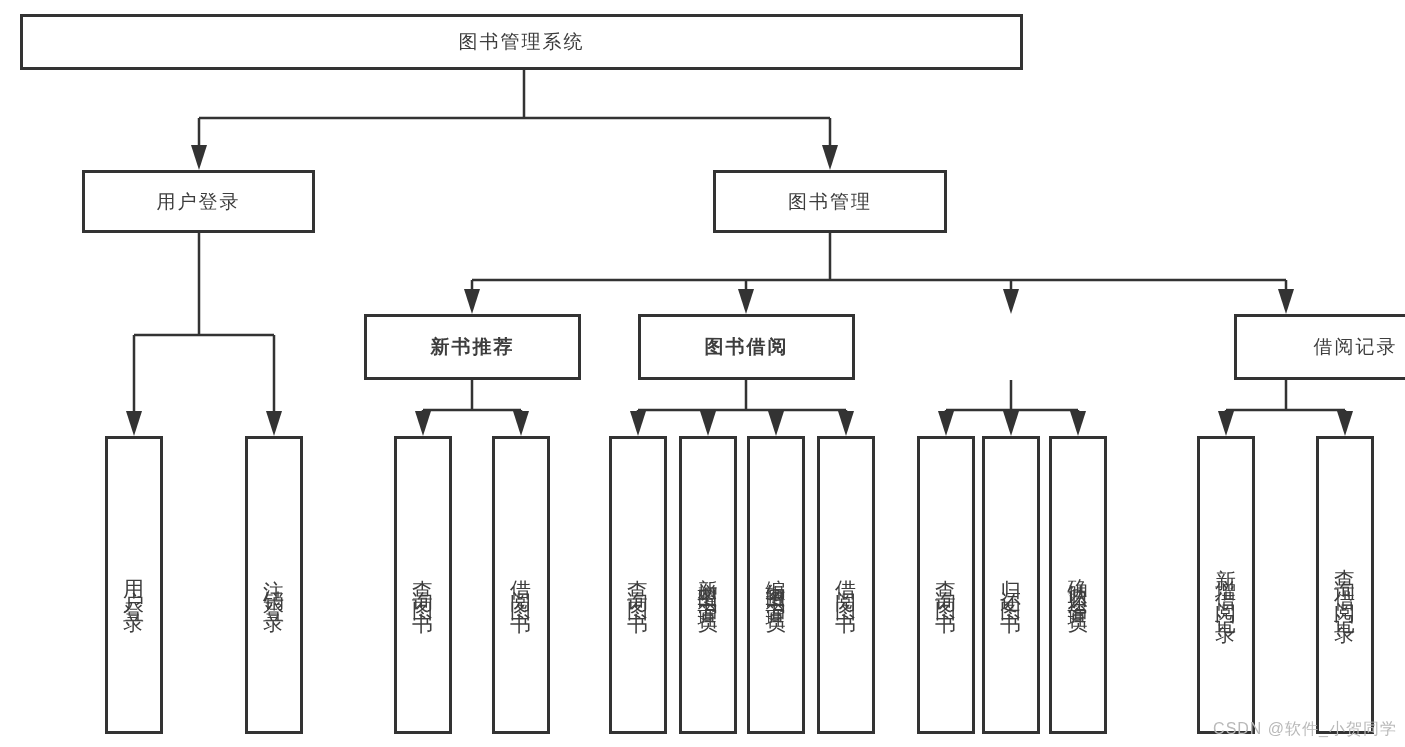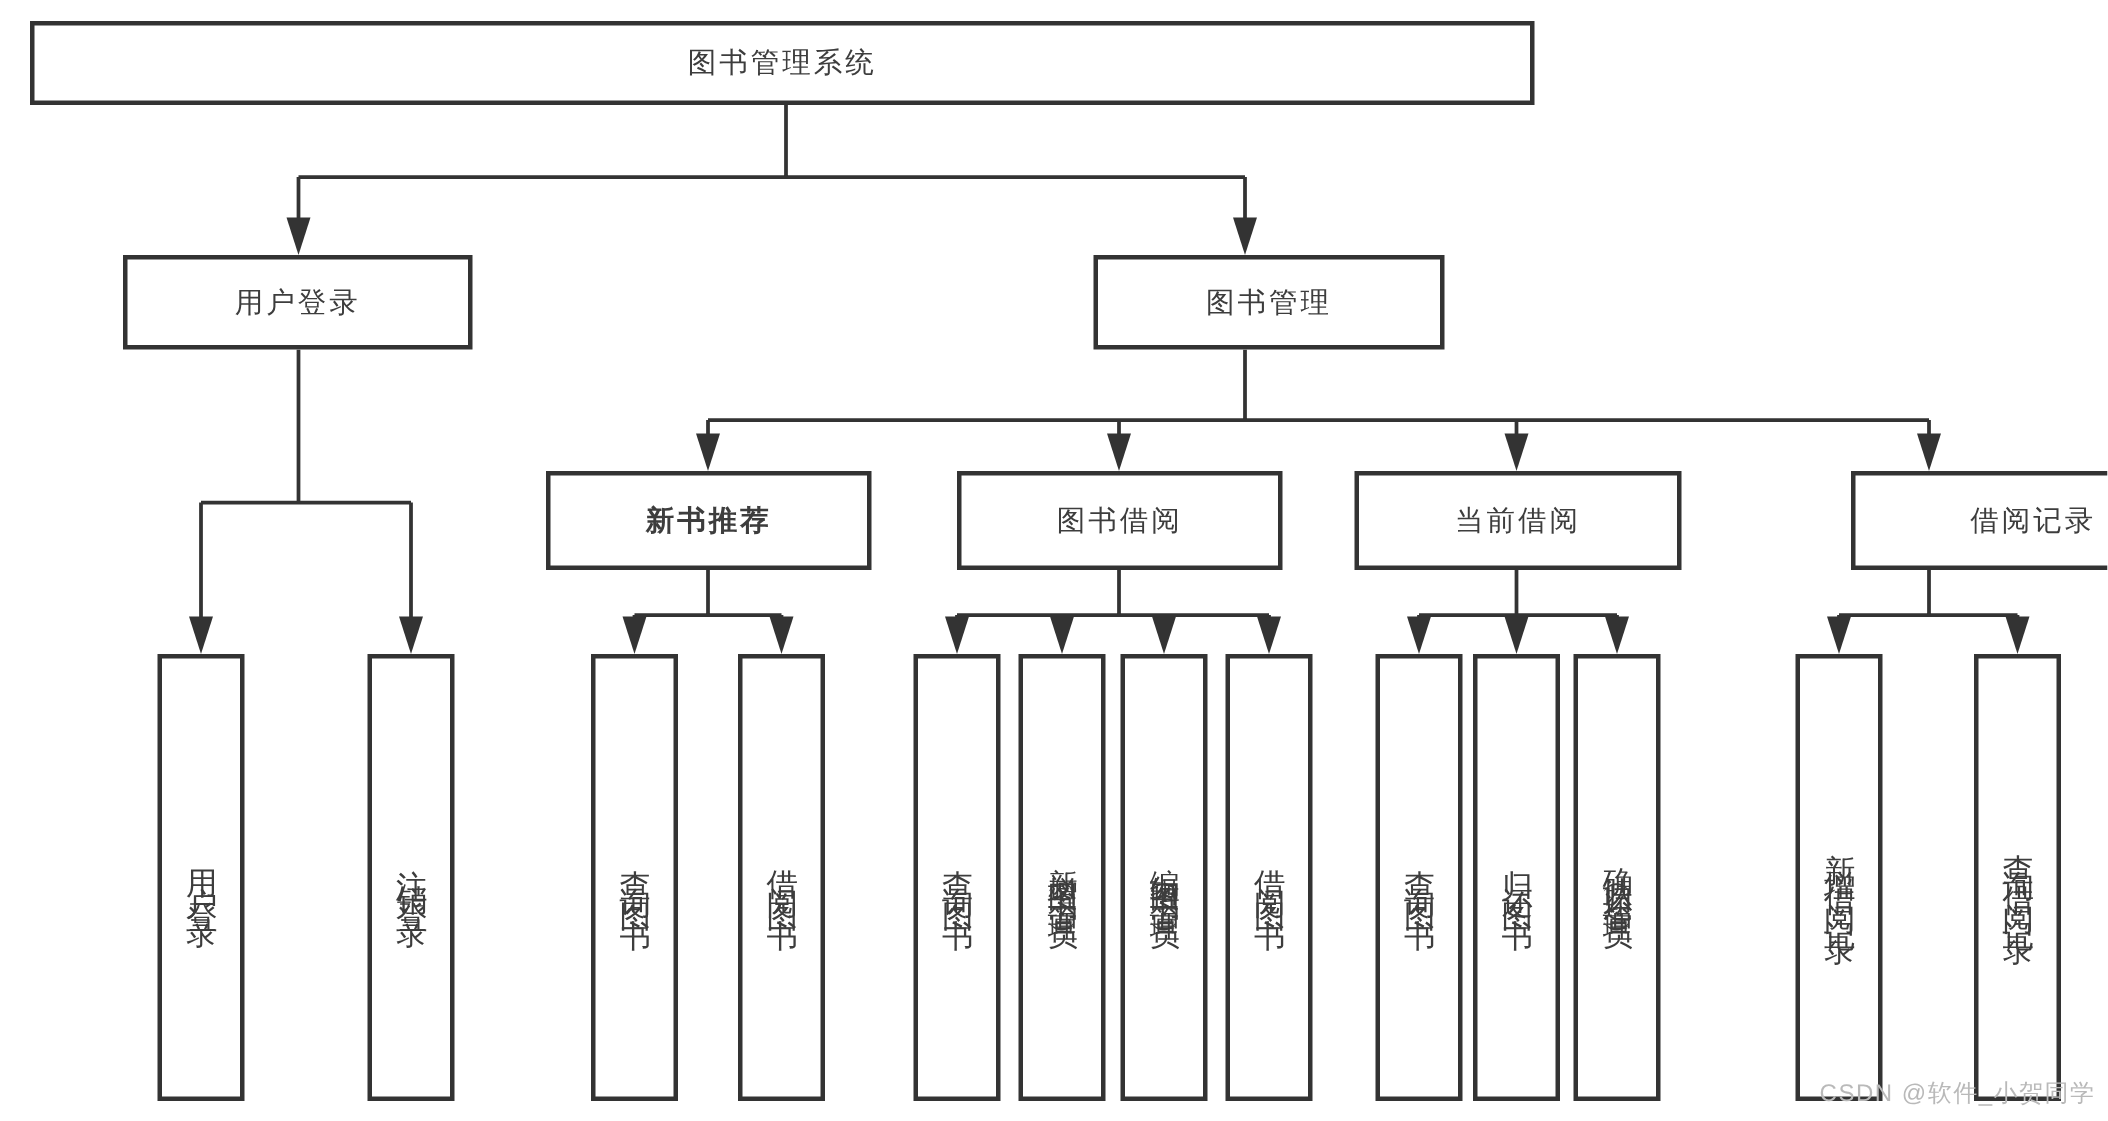--- a/index.html
+++ b/index.html
@@ -33,24 +33,24 @@
     color: #3d3d3d;
   }
   .hlabel {
     font-size: 19px;
     letter-spacing: 2px;
     white-space: nowrap;
     color: #3d3d3d;
   }
   .root-box   { left: 20px;  top: 14px;  width: 1003px; height: 56px; }
   .l2a        { left: 82px;  top: 170px; width: 233px;  height: 63px; }
-  .l2b        { left: 713px; top: 170px; width: 234px;  height: 63px; margin-left: 16px; }
+  .l2b        { left: 713px; top: 170px; width: 234px;  height: 63px; }
   .l3         { top: 314px;  height: 66px; width: 217px; }
   .l3a { left: 364px; font-weight: bold; }
-  .l3b { left: 638px; }
+  .l3b { left: 638px; font-weight: bold; }
   .l3c { left: 903px; width: 218px; }
   .l3d { left: 1234px; padding-left: 26px; }
   .leaf {
     position: absolute;
     box-sizing: border-box;
     top: 436px;
     width: 58px;
     height: 298px;
     border: 3px solid #333333;
     background: #ffffff;
@@ -166,23 +166,20 @@
   <div class="node l2b">
     <span class="hlabel">图书管理</span>
   </div>
 
   <div class="node l3 l3a">
     <span class="hlabel">新书推荐</span>
   </div>
   <div class="node l3 l3b">
     <span class="hlabel">图书借阅</span>
   </div>
-  <div class="node l3 l3c">
-    <span class="hlabel">当前借阅</span>
-  </div>
   <div class="node l3 l3d">
     <span class="hlabel">借阅记录</span>
   </div>
 
   <div class="leaf lf1">
     <span class="vlabel">用户登录</span>
   </div>
   <div class="leaf lf2">
     <span class="vlabel">注销登录</span>
   </div>

